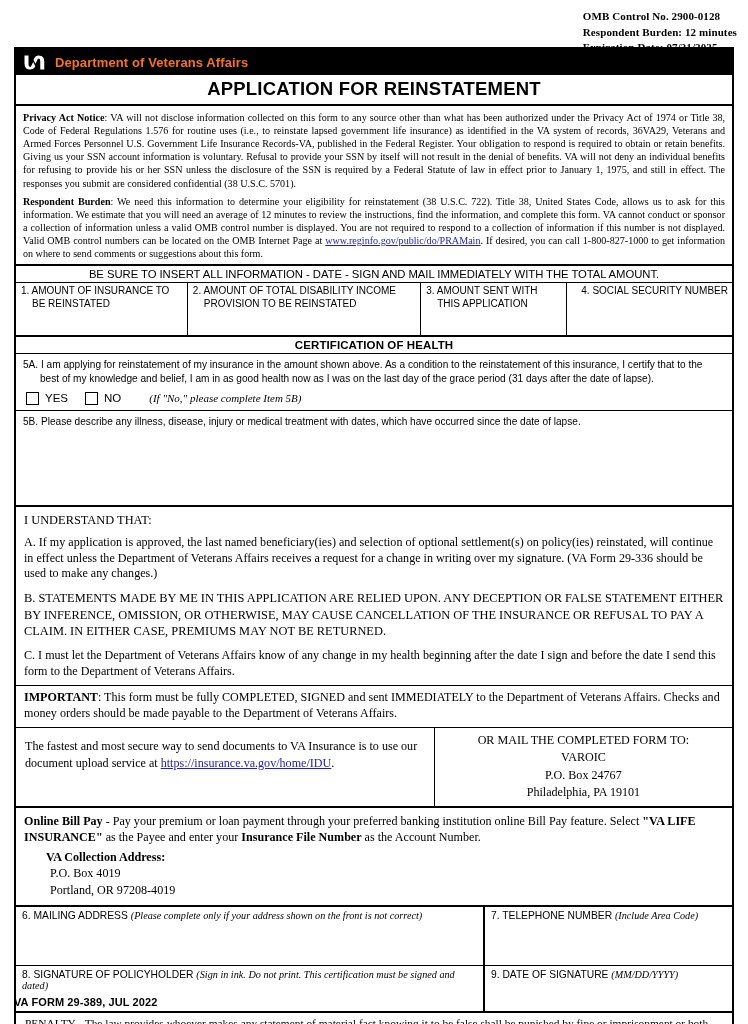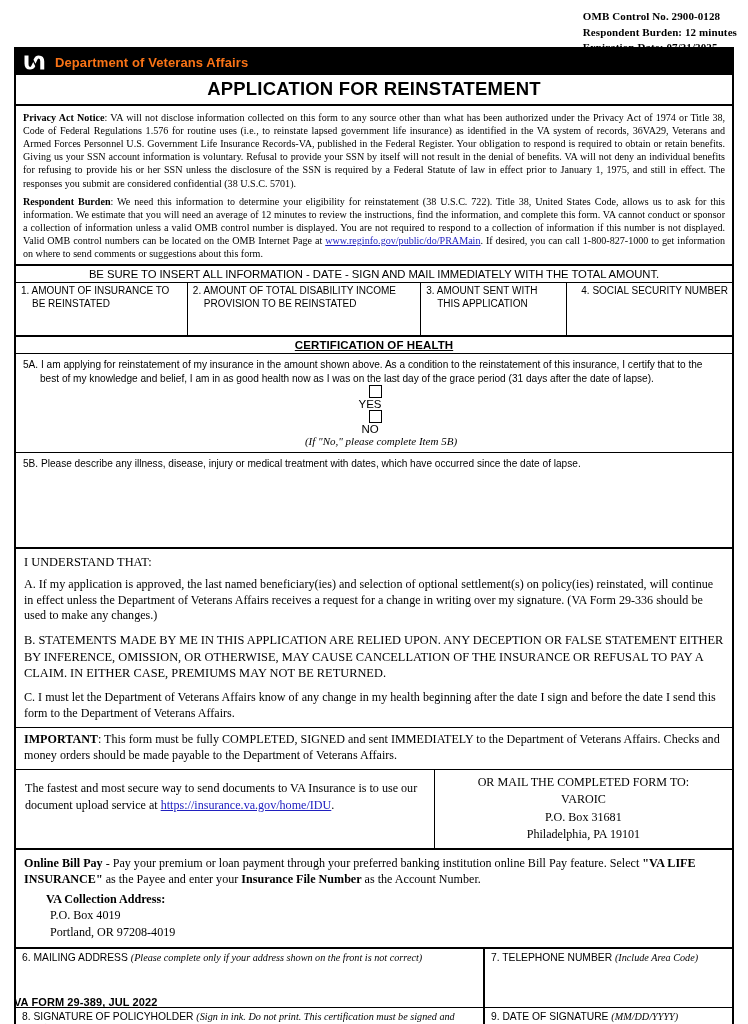--- a/index.html
+++ b/index.html
@@ -139,37 +139,36 @@
 
   
   .section-bar {
     text-align: center;
     font-family: "Liberation Sans", sans-serif;
     font-size: 11.5px;
     font-weight: bold;
     padding: 2px 0 2px 0;
     border-bottom: 1px solid #000;
     letter-spacing: 0.1px;
-    text-decoration: underline;
   }
   .cert-block {
     padding: 4px 7px 5px 7px;
     border-bottom: 1px solid #000;
   }
   .cert-text {
     font-family: "Liberation Sans", sans-serif;
     font-size: 10.1px;
     line-height: 1.32;
   }
   .cert-text .cont { display: block; padding-left: 17px; }
   .yesno-row {
     display: flex;
     align-items: center;
+    margin-top: 7px;
     padding-left: 3px;
-    flex-direction: column;
   }
   .chk {
     width: 13px;
     height: 13px;
     border: 1.4px solid #000;
     box-sizing: border-box;
     background: #fff;
     display: inline-block;
   }
   .chk-label {
@@ -417,21 +416,21 @@
       <b>IMPORTANT</b><span>: This form must be fully COMPLETED, SIGNED and sent IMMEDIATELY to the Department of Veterans Affairs. Checks and  money orders should be made payable to the Department of Veterans Affairs.</span>
     </div>
 
     <div class="mail-row">
       <div class="mail-left">
         <span>The fastest and most secure way to send documents to VA Insurance is to use our document upload service at </span><a class="link" href="#">https://insurance.va.gov/home/IDU</a><span>.</span>
       </div>
       <div class="mail-right">
         <div>OR MAIL THE COMPLETED FORM TO:</div>
         <div>VAROIC</div>
-        <div>P.O. Box 31681</div>
+        <div>P.O. Box 24767</div>
         <div>Philadelphia, PA 19101</div>
       </div>
     </div>
 
     <div class="billpay">
       <div>
         <b>Online Bill Pay</b><span> - Pay your premium or loan payment through your preferred banking institution online Bill Pay feature. Select </span><b>"VA LIFE INSURANCE"</b><span> as the Payee and enter your </span><b>Insurance File Number</b><span> as the Account Number.</span>
       </div>
       <div class="bp-addr-head">VA Collection Address:</div>
       <div class="bp-addr-line">P.O. Box 4019</div>

